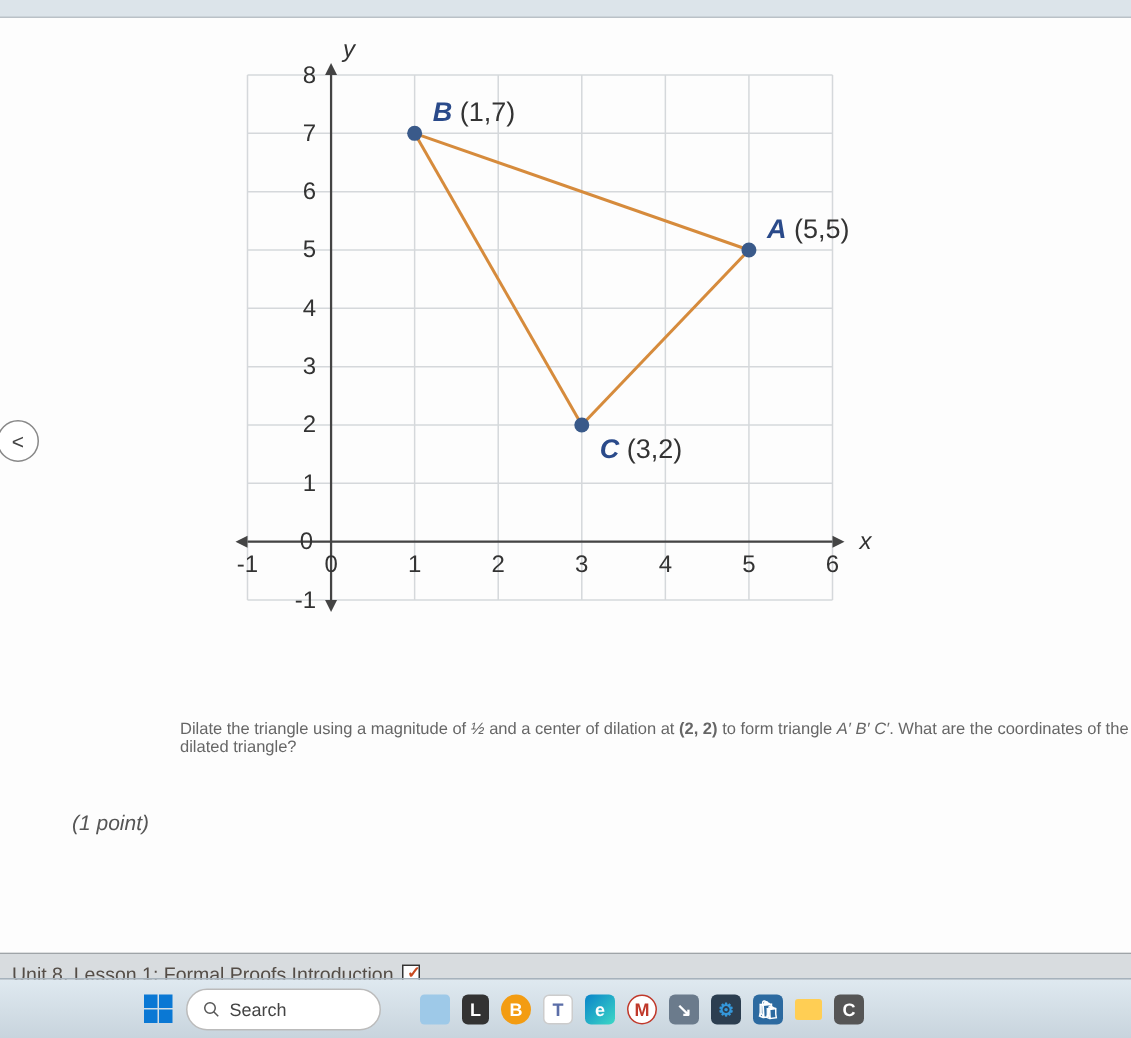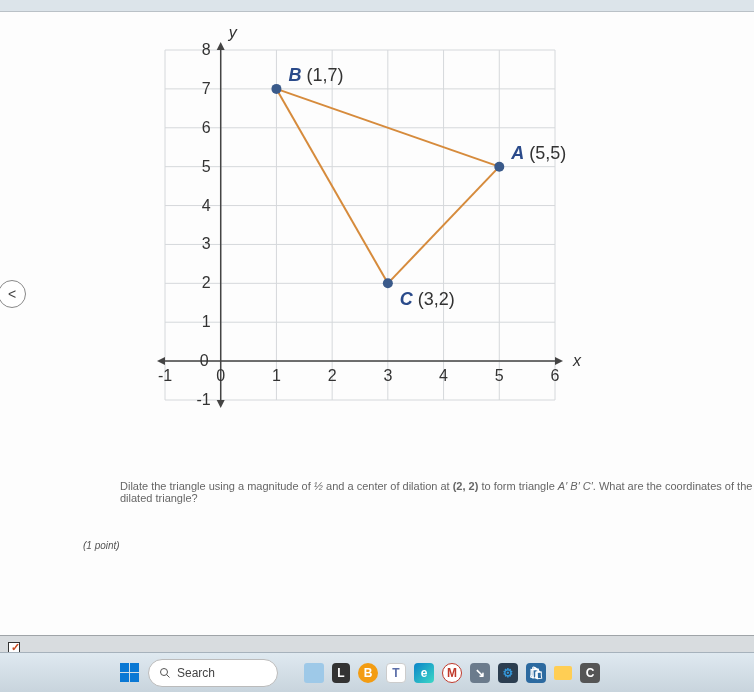--- a/index.html
+++ b/index.html
@@ -29,24 +29,23 @@
       position: absolute;
       left: 80px; top: 480px;
       font-size: 11px;
       color: #666;
       margin-left: 40px;
     }
     .question i { font-style: italic; }
     .points {
       position: absolute;
       left: 48px; top: 540px;
-      font-size: 10px;
+      font-size: 14px;
       color: #555;
       font-style: italic;
-      margin-left: 35px;
     }
     .nav-btn {
       position: absolute;
       left: -2px; top: 280px;
       width: 28px; height: 28px;
       border-radius: 50%;
       background: #fff;
       border: 1px solid #888;
       display: flex; align-items: center; justify-content: center;
       font-size: 14px; color: #444;
@@ -70,21 +69,21 @@
     .note-icon::after {
       content: '✓'; position: absolute; left: 2px; top: -2px;
       color: #c94a20; font-size: 11px; font-weight: bold;
     }
     .taskbar {
       position: absolute; bottom: 0; left: 0;
       width: 754px; height: 40px;
       background: linear-gradient(180deg,#dfe9f0,#c8d4dd);
       border-top: 1px solid #a6b2bc;
       display: flex; align-items: center;
-      padding-left: 120px; gap: 8px;
+      padding-left: 96px; gap: 8px;
     }
     .win-icon {
       width: 20px; height: 20px;
       display: grid; grid-template-columns: 9px 9px; grid-template-rows: 9px 9px; gap: 1px;
     }
     .win-icon div:nth-child(1){background:#0a78d4}
     .win-icon div:nth-child(2){background:#0a78d4}
     .win-icon div:nth-child(3){background:#0a78d4}
     .win-icon div:nth-child(4){background:#0a78d4}
     .search {
@@ -176,20 +175,21 @@
   </div>
 
   <div class="question">
     <span>Dilate the triangle using a magnitude of </span><i>½</i><span> and a center of dilation at </span><b>(2, 2)</b><span> to form triangle </span><i>A′ B′ C′</i><span>. What are the coordinates of the dilated triangle?</span>
   </div>
 
   <div class="points">(1 point)</div>
 </div>
 
 <div class="lesson-link">
+  <span>Unit 8, Lesson 1: Formal Proofs Introduction</span>
   <span class="note-icon"></span>
 </div>
 <div style="height:8px;background:#d8dcdf"></div>
 <div class="lesson-link">
   <span>Unit 8, Lesson 2: Conditional Statements Discussion Day 1</span>
   <span class="note-icon"></span>
   <span class="note-icon"></span>
 </div>
 
 <div class="taskbar">

